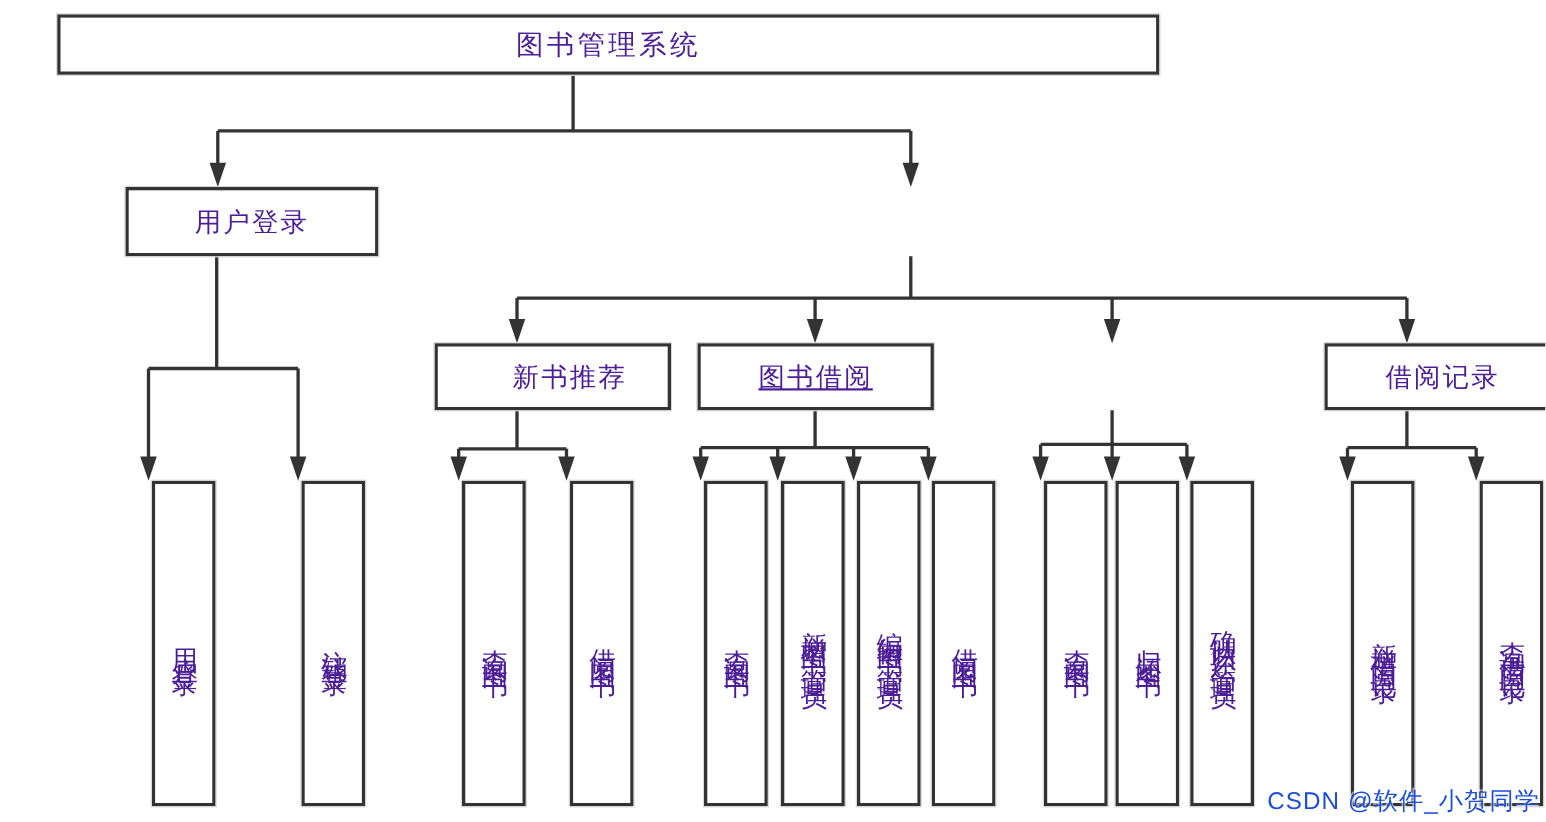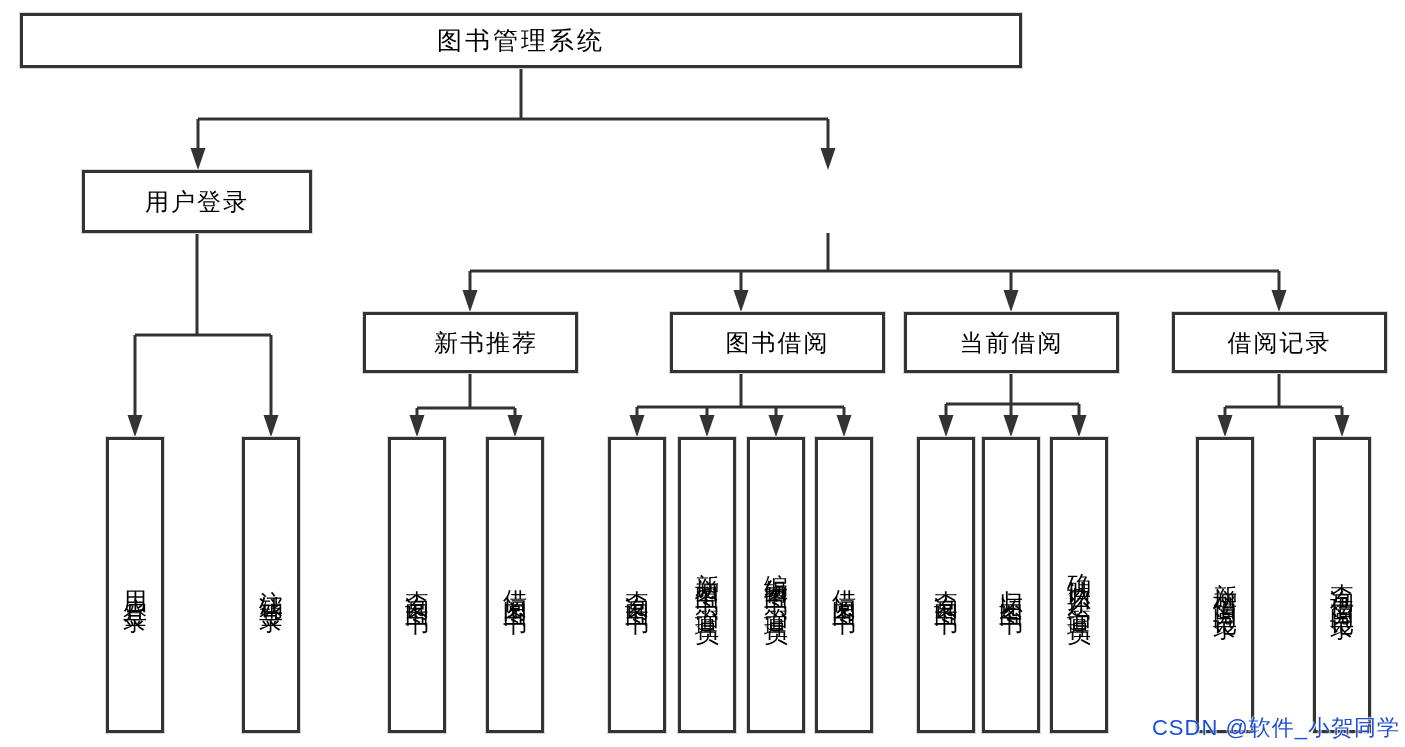--- a/index.html
+++ b/index.html
@@ -22,29 +22,30 @@
   }
   .box {
     position: absolute;
     box-sizing: border-box;
     background: #ffffff;
     border: 3px solid #333333;
     outline: 1px solid #d8d8d8;
     display: flex;
     align-items: center;
     justify-content: center;
-    color: #000000;
+    color: #4c1d95;
+    margin-left: 32px;
   }
   .hbox { font-size: 24px; letter-spacing: 2px; white-space: nowrap; }
   #root-box { left: 20px; top: 13px; width: 1002px; height: 55px; font-size: 25px; letter-spacing: 3px; }
   #user-login   { left: 82px;  top: 170px; width: 230px; height: 63px; }
   #book-mgmt    { left: 711px; top: 170px; width: 234px; height: 63px; }
   .l3 { top: 312px; width: 215px; height: 61px; }
   #new-book-recommend { left: 363px; padding-left: 31px; }
-  #book-borrow        { left: 670px; }
+  #book-borrow        { left: 602px; text-decoration: underline; }
   #current-borrow     { left: 904px; }
   #borrow-records     { left: 1172px; }
   .leaf { top: 437px; width: 58px; height: 296px; }
   #leaf-user-login          { left: 106px; }
   #leaf-logout              { left: 242px; }
   #leaf-query-books-1       { left: 388px; }
   #leaf-borrow-books-1      { left: 486px; }
   #leaf-query-books-2       { left: 608px; }
   #leaf-add-books-admin     { left: 678px; }
   #leaf-edit-books-admin    { left: 747px; }
@@ -142,21 +143,20 @@
       <path d="M1334.5 415 L1349.5 415 L1342 437 Z"></path>
     </g>
   </svg>
 
   <div class="box hbox" id="root-box">图书管理系统</div>
 
   <div class="box hbox" id="user-login">用户登录</div>
 
   <div class="box hbox l3" id="new-book-recommend">新书推荐</div>
   <div class="box hbox l3" id="book-borrow">图书借阅</div>
-  <div class="box hbox l3" id="current-borrow">当前借阅</div>
   <div class="box hbox l3" id="borrow-records">借阅记录</div>
 
   <div class="box leaf" id="leaf-user-login">
     <span class="vtext">用户登录</span>
   </div>
   <div class="box leaf" id="leaf-logout">
     <span class="vtext">注销登录</span>
   </div>
 
   <div class="box leaf" id="leaf-query-books-1">

